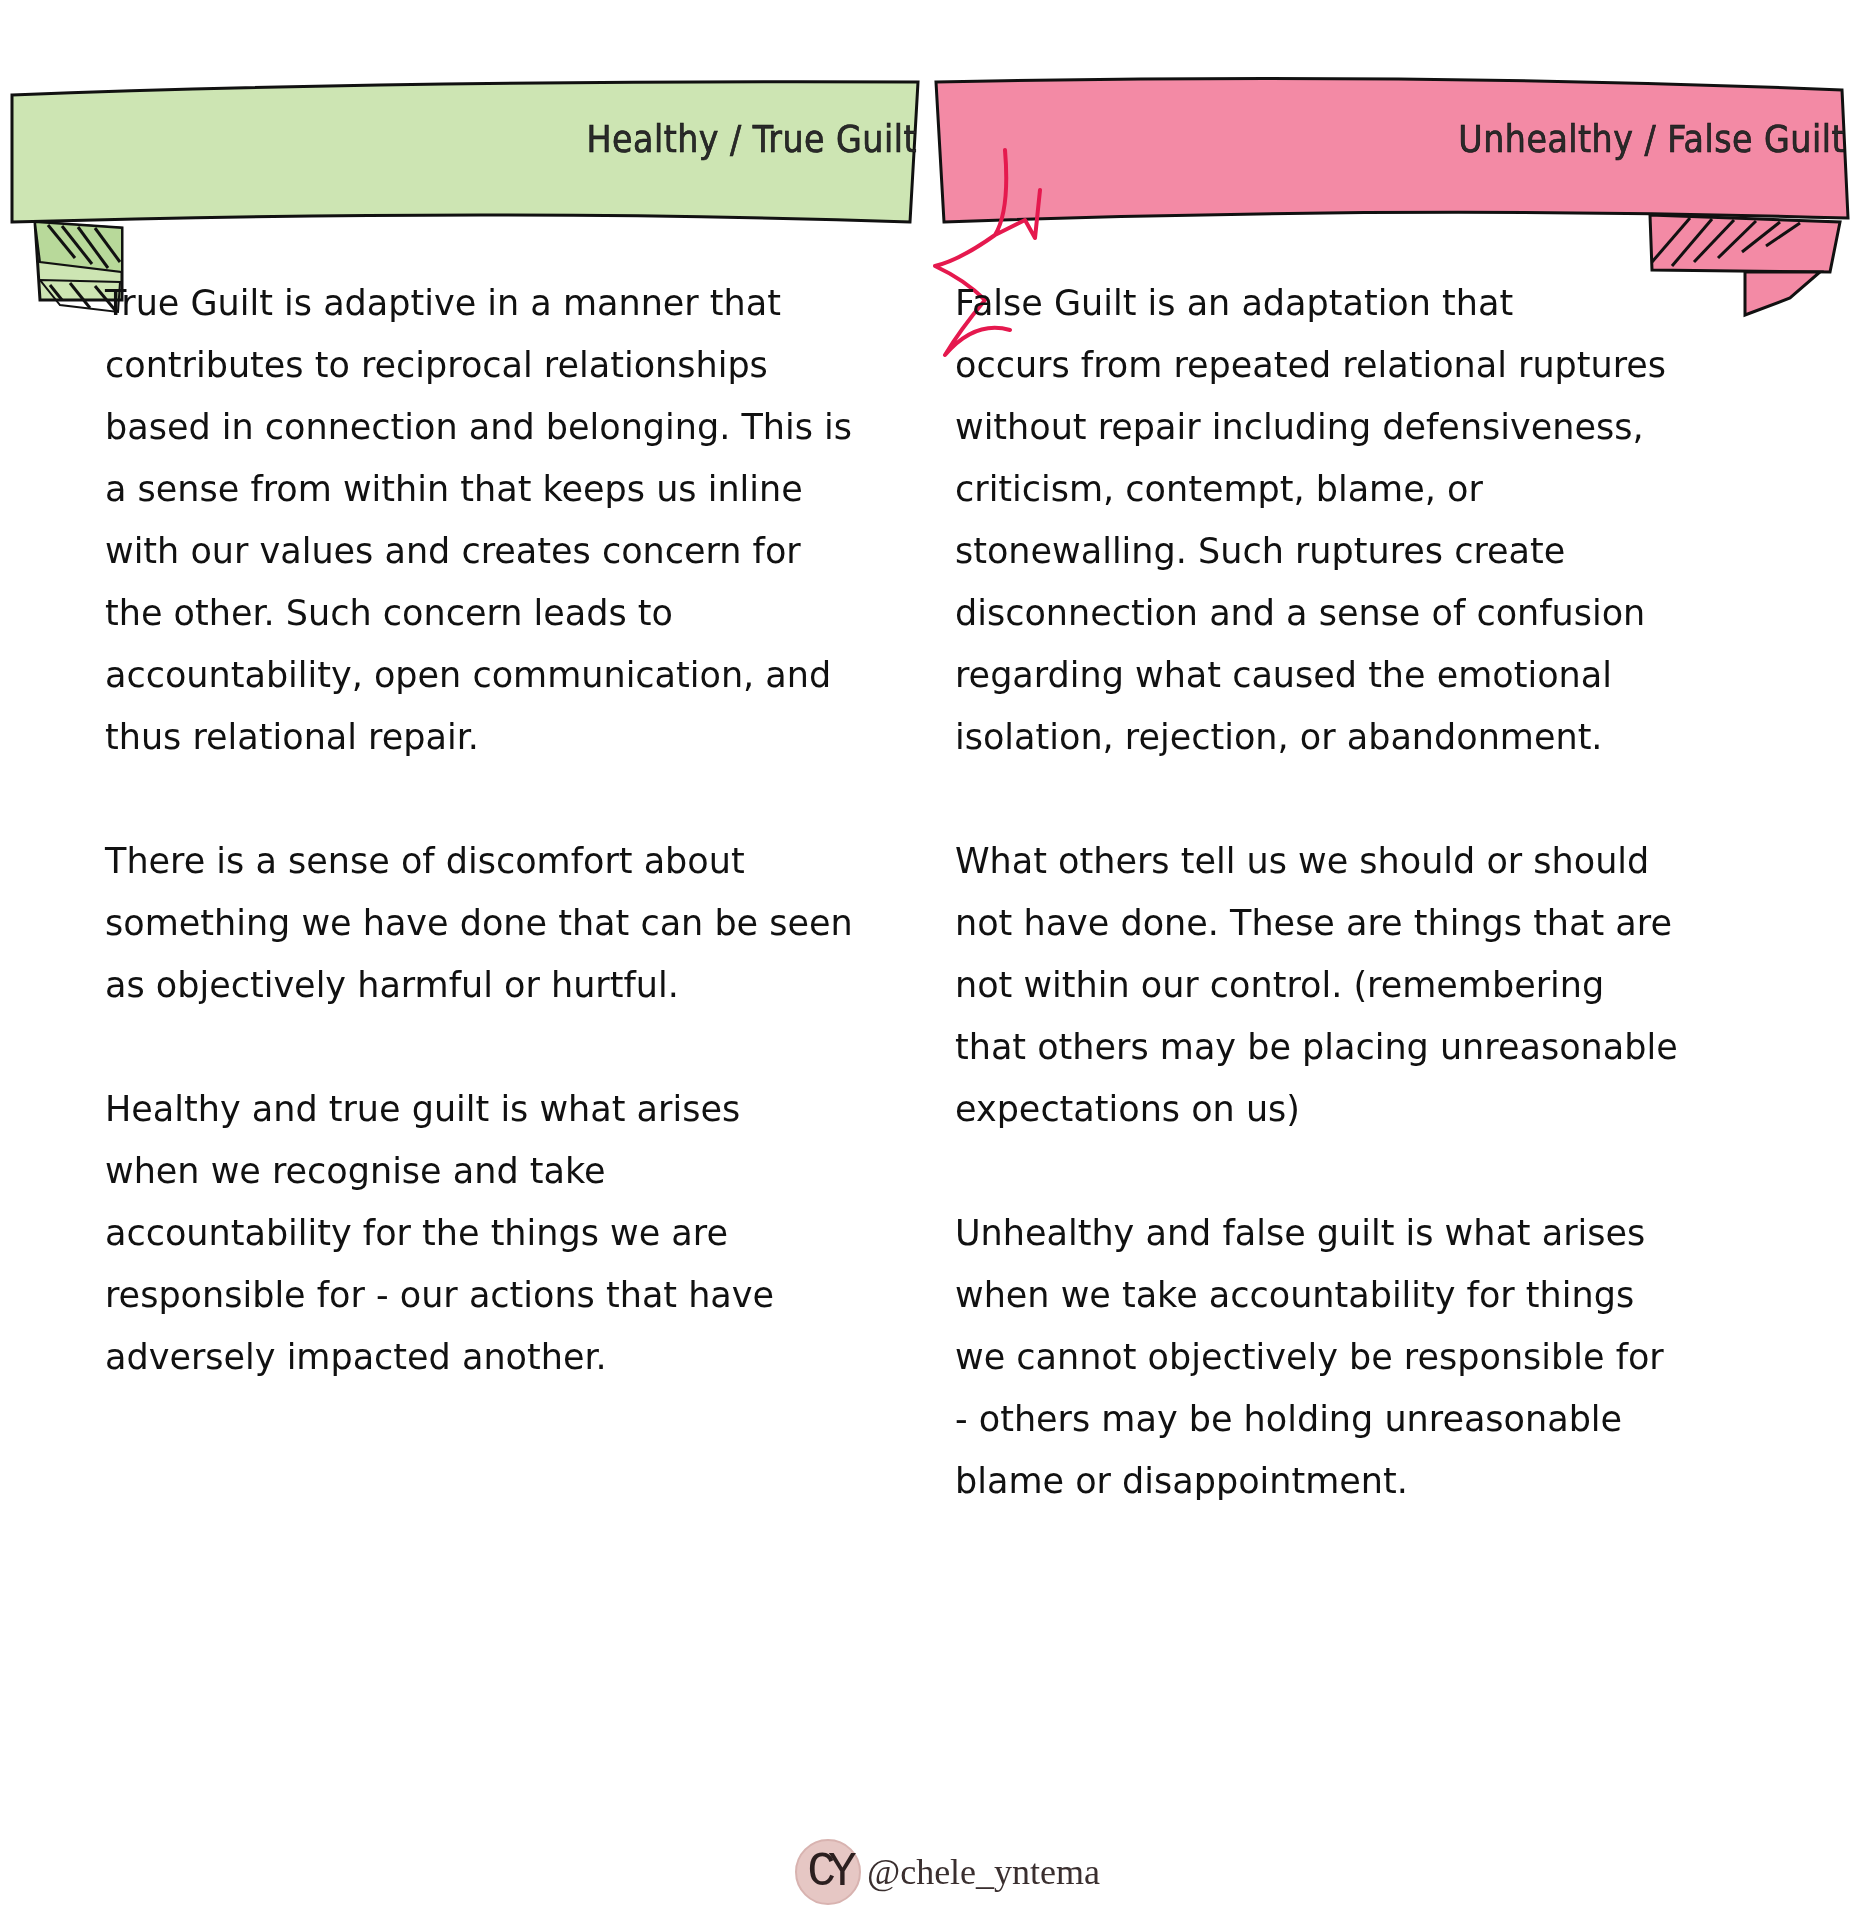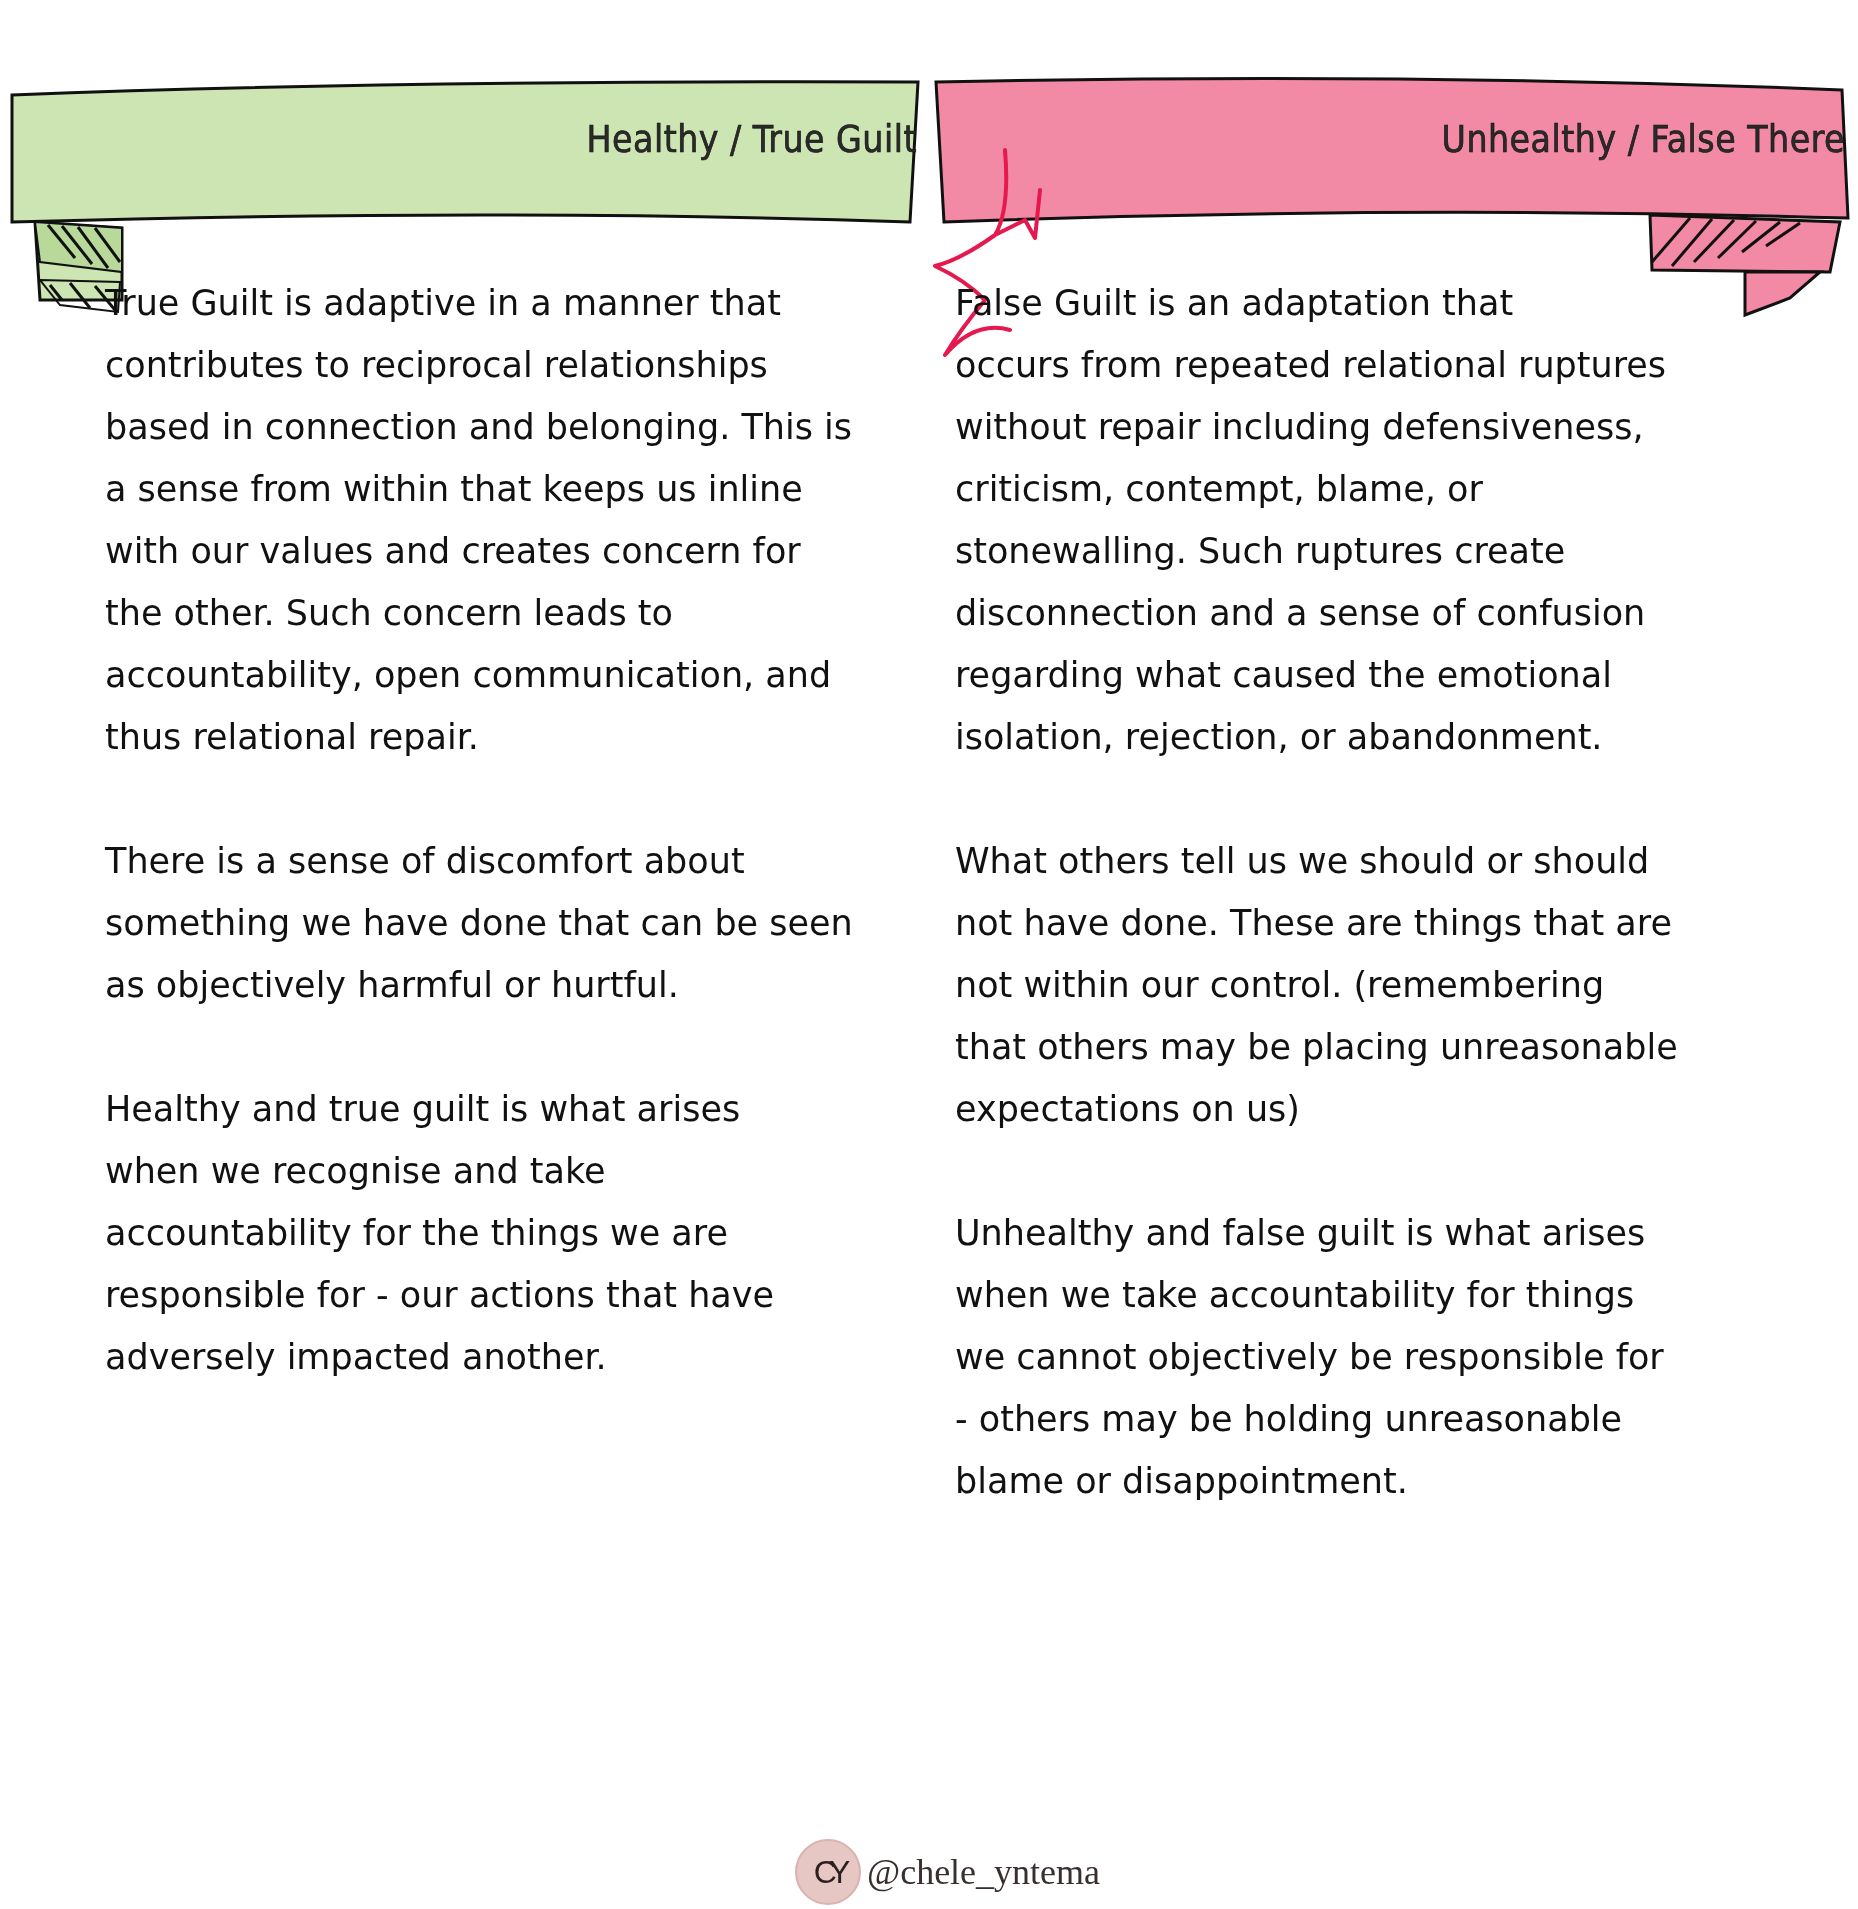--- a/index.html
+++ b/index.html
@@ -12,22 +12,22 @@
   #title-left { left: 12px; width: 905px; }
   #title-right { left: 940px; width: 905px; }
   .col { position: absolute; top: 272px; width: 800px; text-align: left;
          font-family: "DejaVu Sans", sans-serif; font-size: 35px; line-height: 62px;
          font-weight: normal; color: #111; }
   #col-left { left: 105px; }
   #col-right { left: 955px; }
   .para { margin: 0 0 62px 0; white-space: pre-line; }
   .footer { position: absolute; left: 795px; top: 1842px; height: 60px; display: flex; align-items: center; gap: 6px; }
   .logo { width: 62px; height: 62px; border-radius: 50%; background: #e6c7c4; border: 2px solid #d8b3b0;
-          display: flex; align-items: center; justify-content: center; font-family: Liberation Sans, sans-serif;
-          font-size: 32px; color: #2b1f1f; letter-spacing: -8px; }
+          display: flex; align-items: center; justify-content: center; font-family: Liberation Mono, monospace;
+          font-size: 48px; color: #2b1f1f; letter-spacing: -8px; }
   .handle { font-family: "Liberation Serif", serif; font-size: 36px; color: #3a2f2f; }
 </style>
 </head>
 <body>
 
 <svg class="banner-svg" viewBox="0 0 1858 360">
 
   <g>
 
     <polygon points="35,222 122,228 122,300 40,300" fill="#cde5b3" stroke="#111" stroke-width="3"></polygon>
@@ -57,21 +57,21 @@
         <line x1="1766" y1="246" x2="1800" y2="223"></line>
     </g>
     <polygon points="1745,272 1820,272 1790,298 1745,315" fill="#f38aa5" stroke="#111" stroke-width="3"></polygon>
     <path d="M936,82 Q1400,72 1842,90 L1848,218 Q1400,205 944,222 Z" fill="#f38aa5" stroke="#111" stroke-width="3"></path>
   </g>
 
   <path d="M1005,150 Q1010,210 995,235 L1025,220 L1035,238 L1040,190 M995,235 Q960,260 935,266 Q965,280 985,300 Q960,330 945,355 Q975,320 1010,330" fill="none" stroke="#e5194e" stroke-width="4" stroke-linecap="round" stroke-linejoin="round"></path>
 </svg>
 
 <div class="banner-title" id="title-left">Healthy / True Guilt</div>
-<div class="banner-title" id="title-right">Unhealthy / False There</div>
+<div class="banner-title" id="title-right">Unhealthy / False Guilt</div>
 
 <div class="col" id="col-left">
   <p class="para">True Guilt is adaptive in a manner that
 contributes to reciprocal relationships
 based in connection and belonging. This is
 a sense from within that keeps us inline
 with our values and creates concern for
 the other. Such concern leads to
 accountability, open communication, and
 thus relational repair.</p>

